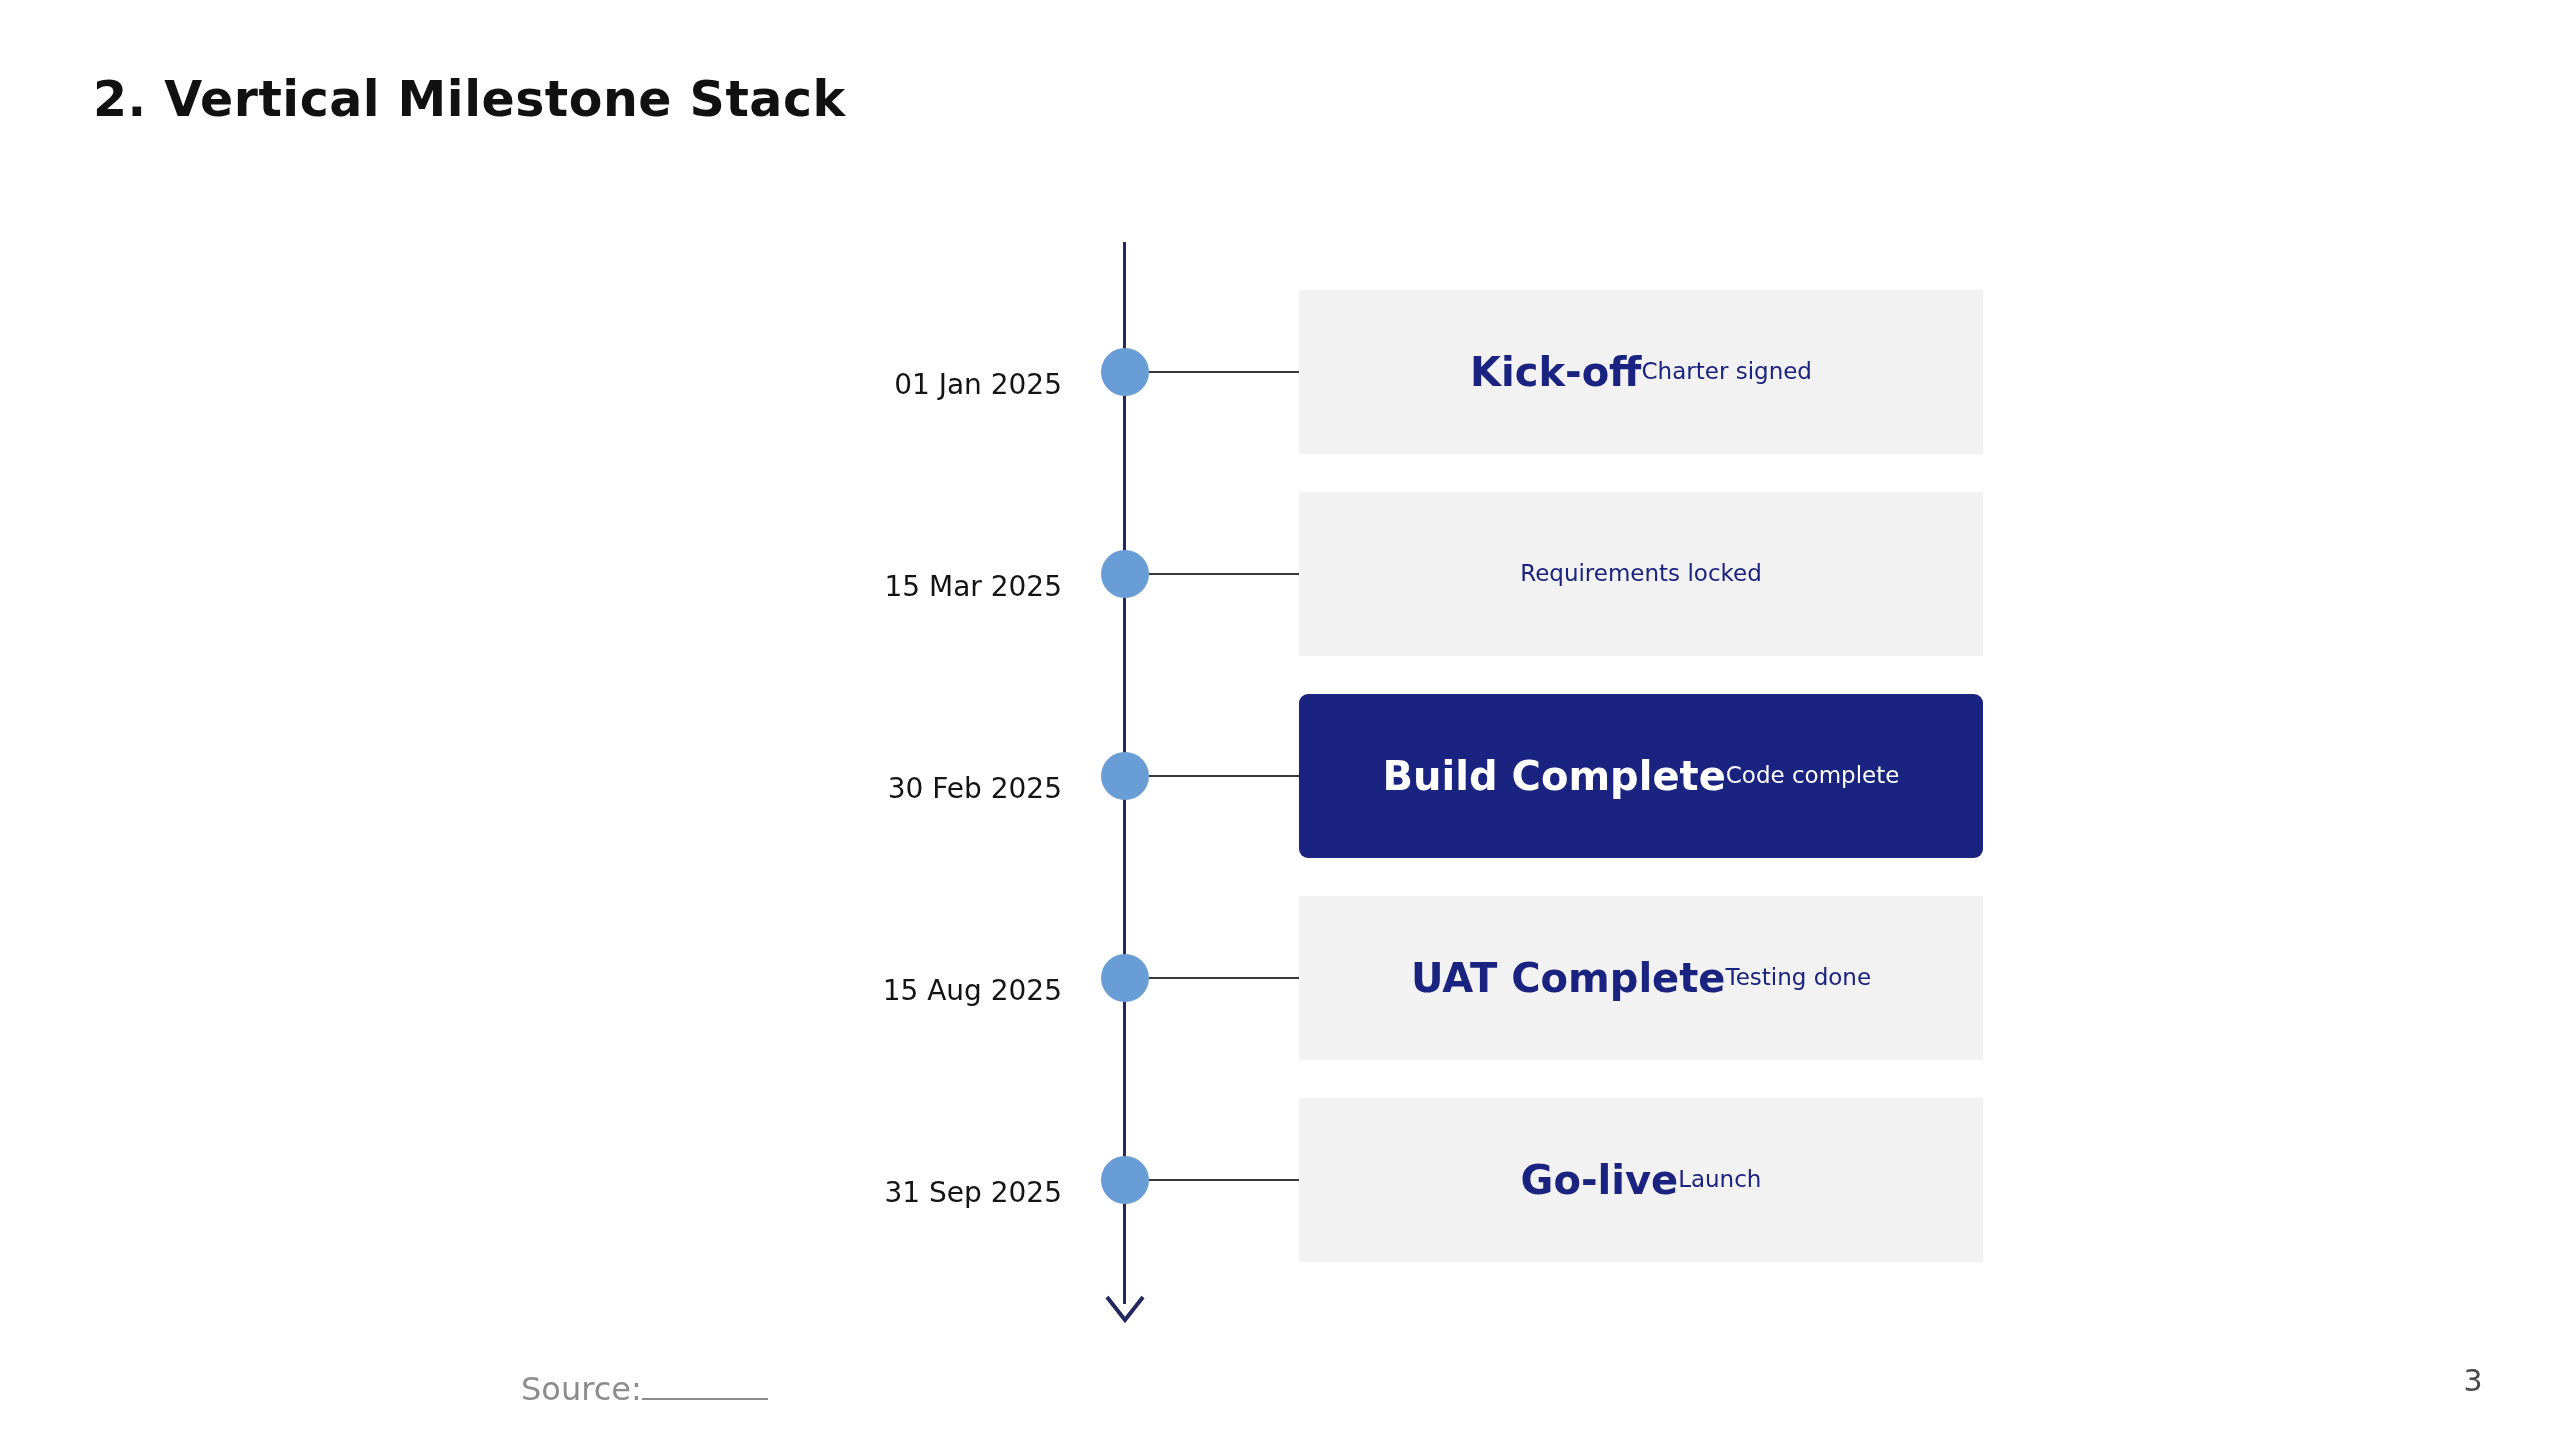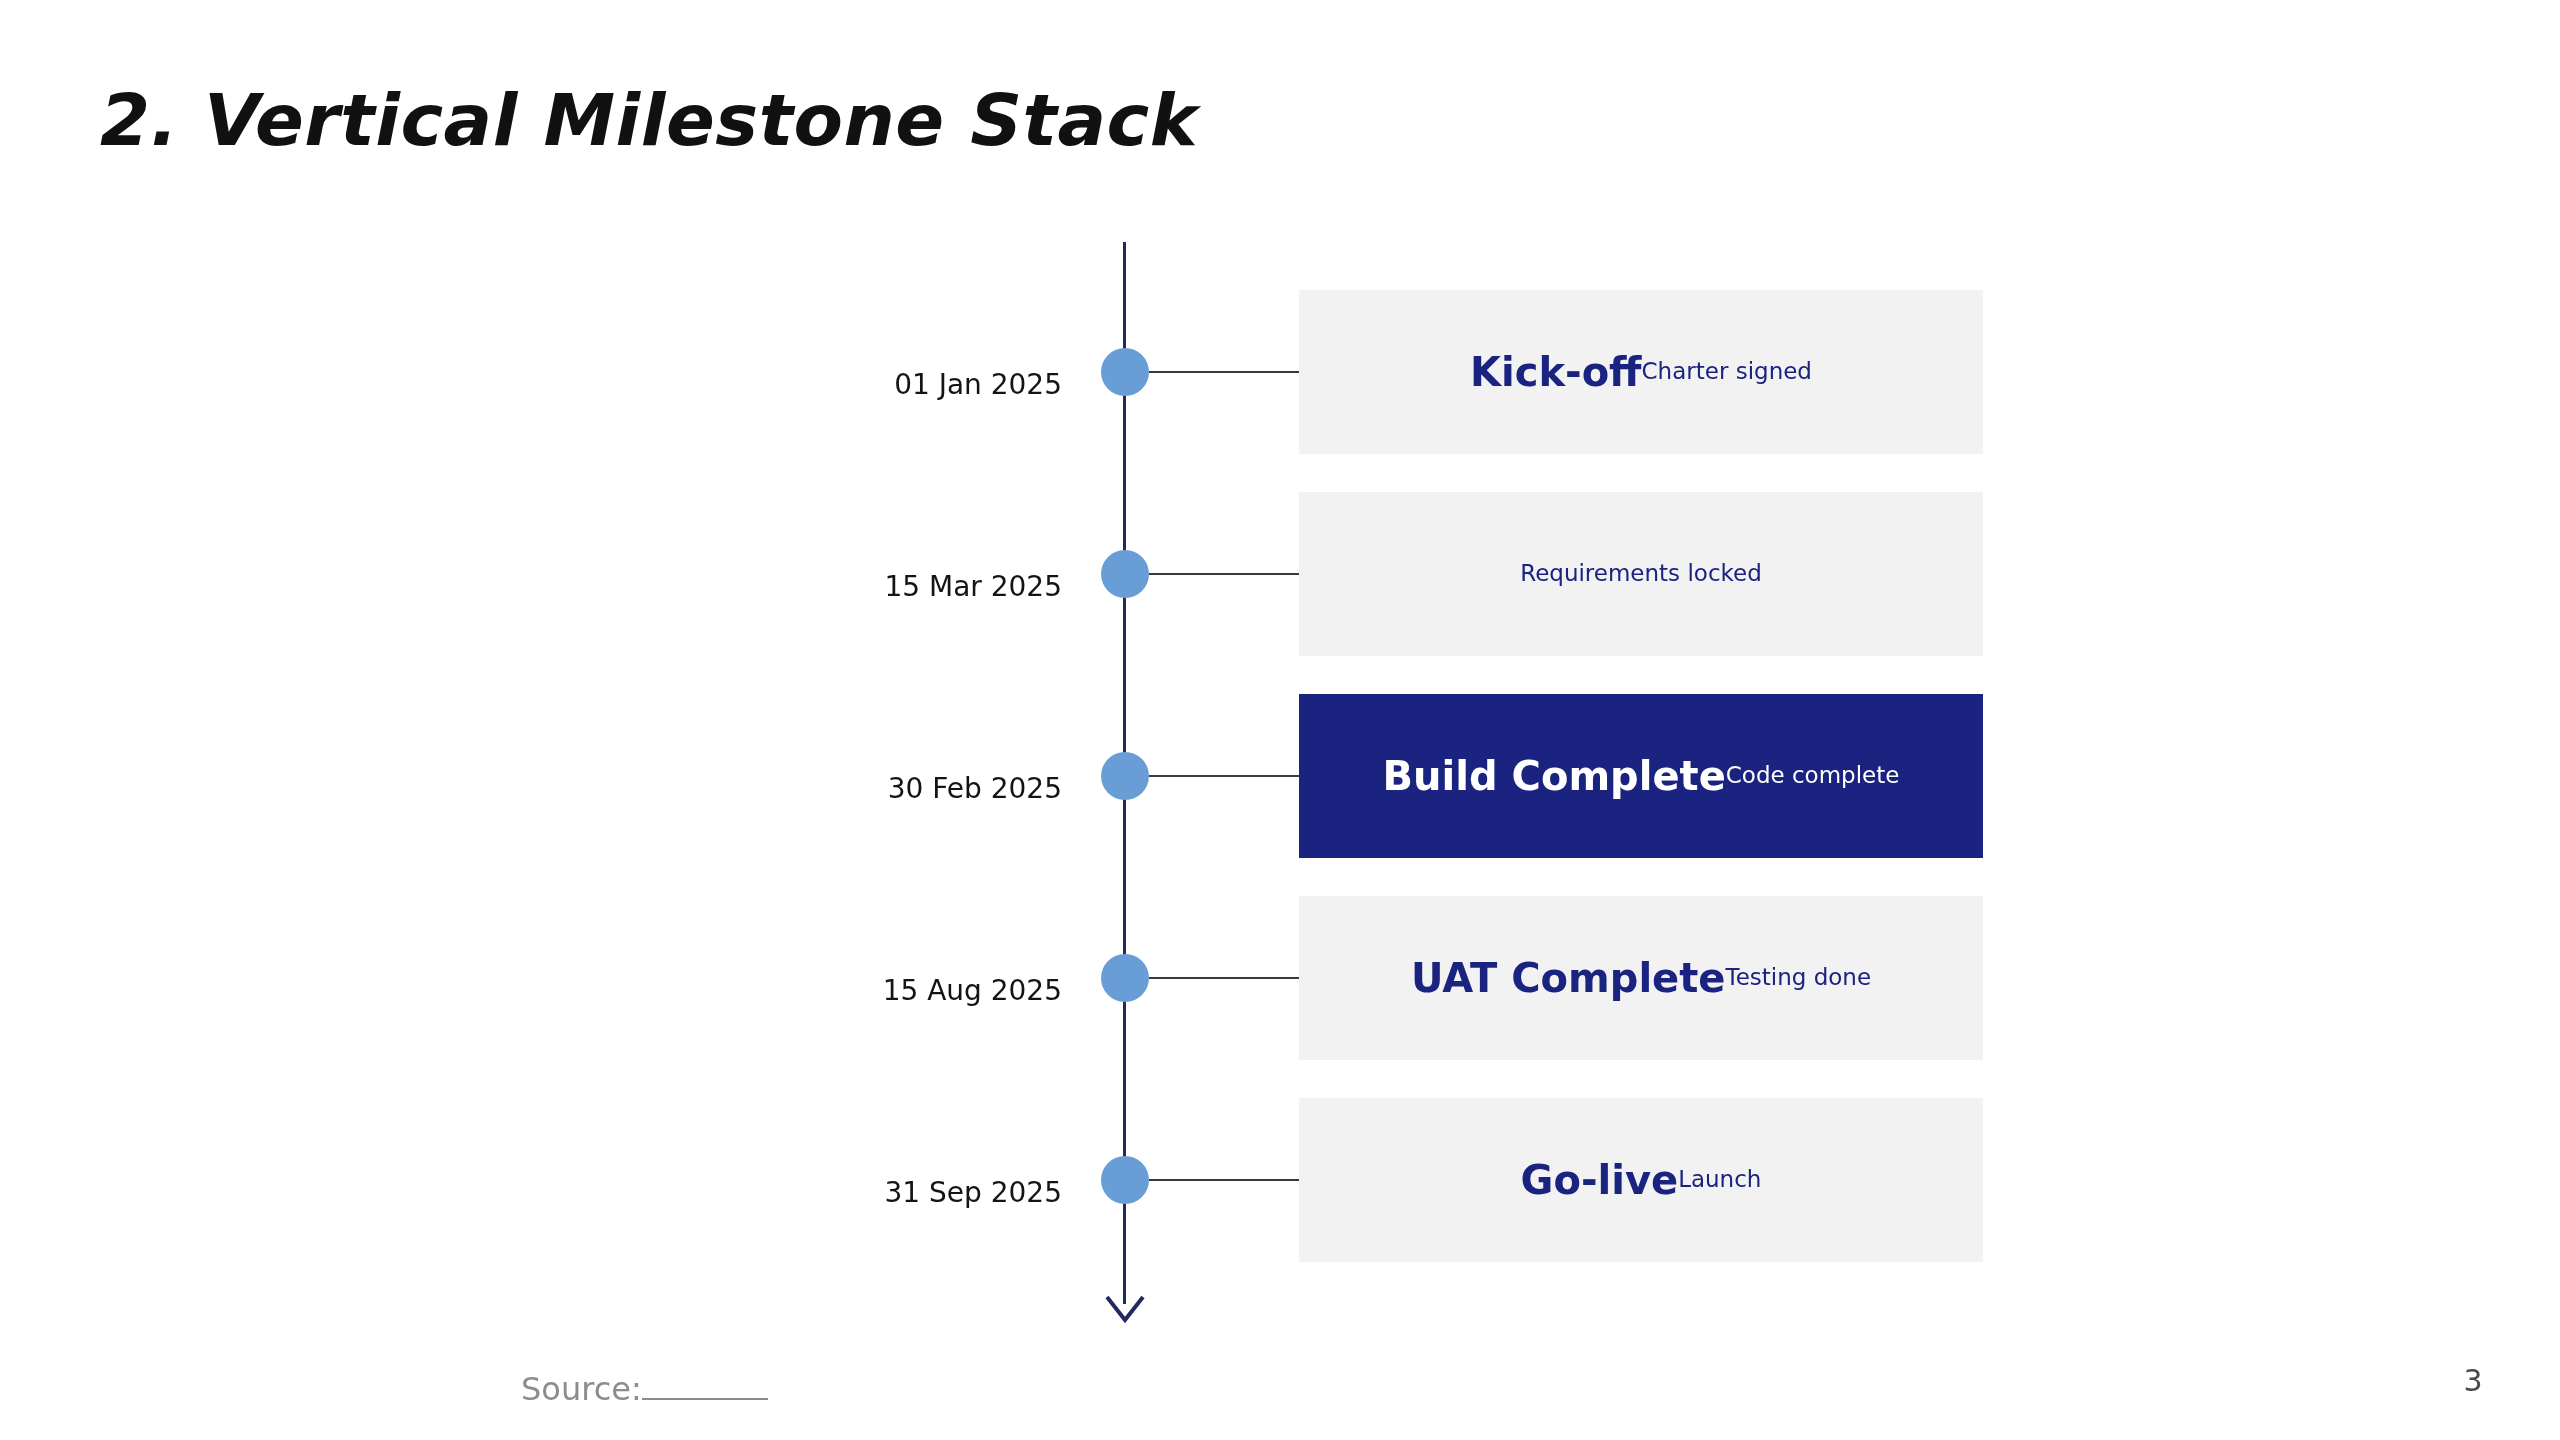--- a/index.html
+++ b/index.html
@@ -5,22 +5,22 @@
   html, body { margin: 0; padding: 0; background: #ffffff; }
   body {
     width: 2560px; height: 1440px; position: relative; overflow: hidden;
     font-family: "DejaVu Sans", "Liberation Sans", sans-serif;
   }
   .slide { position: absolute; inset: 0; }
 
   
   .page-title {
     position: absolute; left: 84px; top: 62px;
-    font-size: 72px; font-weight: 700; color: #111111;
-    letter-spacing: 0.5px; margin: 16px; font-style: italic;
+    font-size: 49px; font-weight: 700; color: #111111;
+    letter-spacing: 0.5px; margin: 9px;
   }
 
   
   .axis-line {
     position: absolute; left: 1123px; top: 242px;
     width: 3px; height: 1062px; background: var(--axis-navy, #23285F);
   }
   .axis-arrow { position: absolute; left: 1104px; top: 1294px; }
 
   
@@ -47,21 +47,21 @@
     text-align: center; row-gap: 7px;
   }
   .m-card .m-title {
     font-size: 40px; font-weight: 700; color: var(--accent-navy, #1B2380);
     line-height: 1.1; white-space: nowrap;
   }
   .m-card .m-sub {
     font-size: 23px; color: var(--accent-navy, #1B2380);
     line-height: 1.1; white-space: nowrap;
   }
-  .m-card.active { background: var(--accent-navy, #1B2380); }
+  .m-card.active { background: var(--accent-navy, #1B2380); border-radius: 9px; }
   .m-card.active .m-title, .m-card.active .m-sub { color: #ffffff; }
 
   
   .logo-box {
     position: absolute; left: 76px; top: 1352px; width: 349px; height: 56px;
     background: var(--card-bg, #F2F2F2);
     display: flex; align-items: center; justify-content: center;
     font-size: 29px; color: #191919;
   }
   .source-block {

